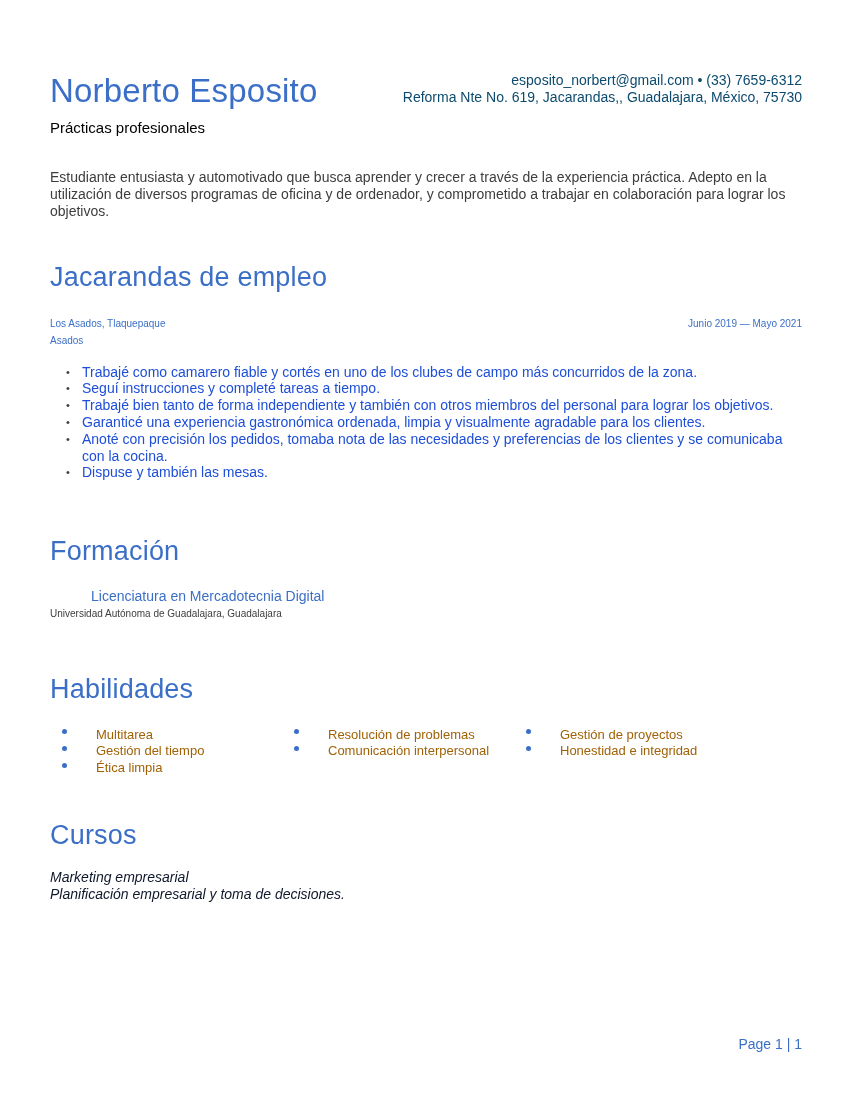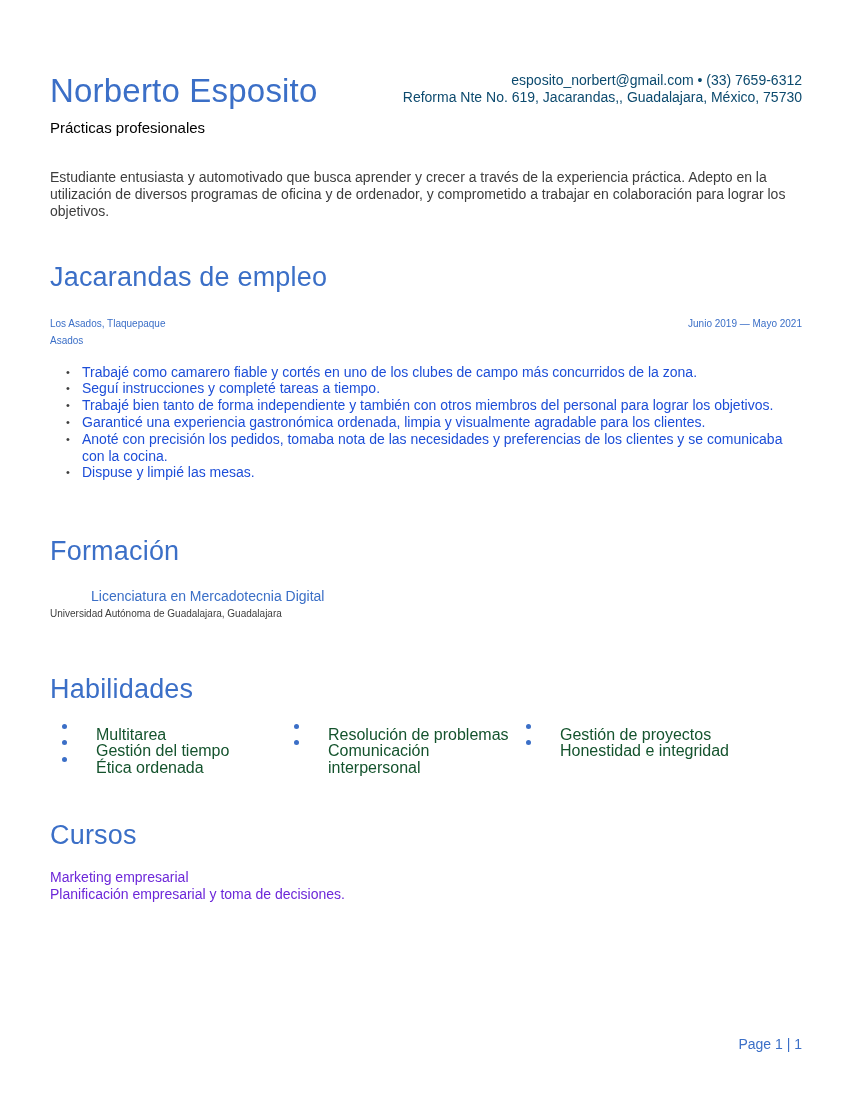--- a/index.html
+++ b/index.html
@@ -89,36 +89,36 @@
   .edu-degree { margin-top: 21px; font-size: 14px; line-height: 17px; color: #3b6fc7; margin-left: 41px; }
   .edu-school { font-size: 10px; line-height: 17px; color: #3d3d3d; }
 
   .skills-grid {
     display: flex;
     margin-top: 22px;
   }
   ul.skill-col { list-style: none; width: 232px; }
   ul.skill-col li {
     display: flex;
-    align-items: flex-start;
-    font-size: 16px;
+    align-items: center;
+    font-size: 13px;
     line-height: 16.8px;
-    color: #14532d;
+    color: #a16207;
   }
   .dot {
     flex: 0 0 auto;
     width: 5px; height: 5px;
     border-radius: 50%;
     background: #3b6fc7;
     margin: 0 29px 0 12px;
     position: relative;
     top: -3px;
   }
 
-  .course-line { font-size: 14px; line-height: 17px; color: #6d28d9; }
+  .course-line { font-size: 14px; line-height: 17px; color: #0f172a; font-style: italic; }
   .courses-list { margin-top: 18px; }
 
   .footer {
     position: absolute;
     right: 50px;
     bottom: 50px;
     font-size: 14px;
     color: #3b6fc7;
   }
 </style>
@@ -152,21 +152,21 @@
         <li>Trabajé como camarero fiable y cortés en uno de los clubes de campo más concurridos de la zona.</li>
 
         <li>Seguí instrucciones y completé tareas a tiempo.</li>
 
         <li>Trabajé bien tanto de forma independiente y también con otros miembros del personal para lograr los objetivos.</li>
 
         <li>Garanticé una experiencia gastronómica ordenada, limpia y visualmente agradable para los clientes.</li>
 
         <li>Anoté con precisión los pedidos, tomaba nota de las necesidades y preferencias de los clientes y se comunicaba con la cocina.</li>
 
-        <li>Dispuse y limpié las mesas.</li>
+        <li>Dispuse y también las mesas.</li>
       </ul>
   </section>
 
   <section class="sec-education">
     <h2 class="section-title">Formación</h2>
     <div class="edu-degree">Licenciatura en Mercadotecnia Digital</div>
     <div class="edu-school">Universidad Autónoma de Guadalajara, Guadalajara</div>
   </section>
 
   <section class="sec-skills">
@@ -179,21 +179,21 @@
             <span>Multitarea</span>
           </li>
 
           <li>
             <span class="dot"></span>
             <span>Gestión del tiempo</span>
           </li>
 
           <li>
             <span class="dot"></span>
-            <span>Ética ordenada</span>
+            <span>Ética limpia</span>
           </li>
         </ul>
       <ul class="skill-col">
 
           <li>
             <span class="dot"></span>
             <span>Resolución de problemas</span>
           </li>
 
           <li>

